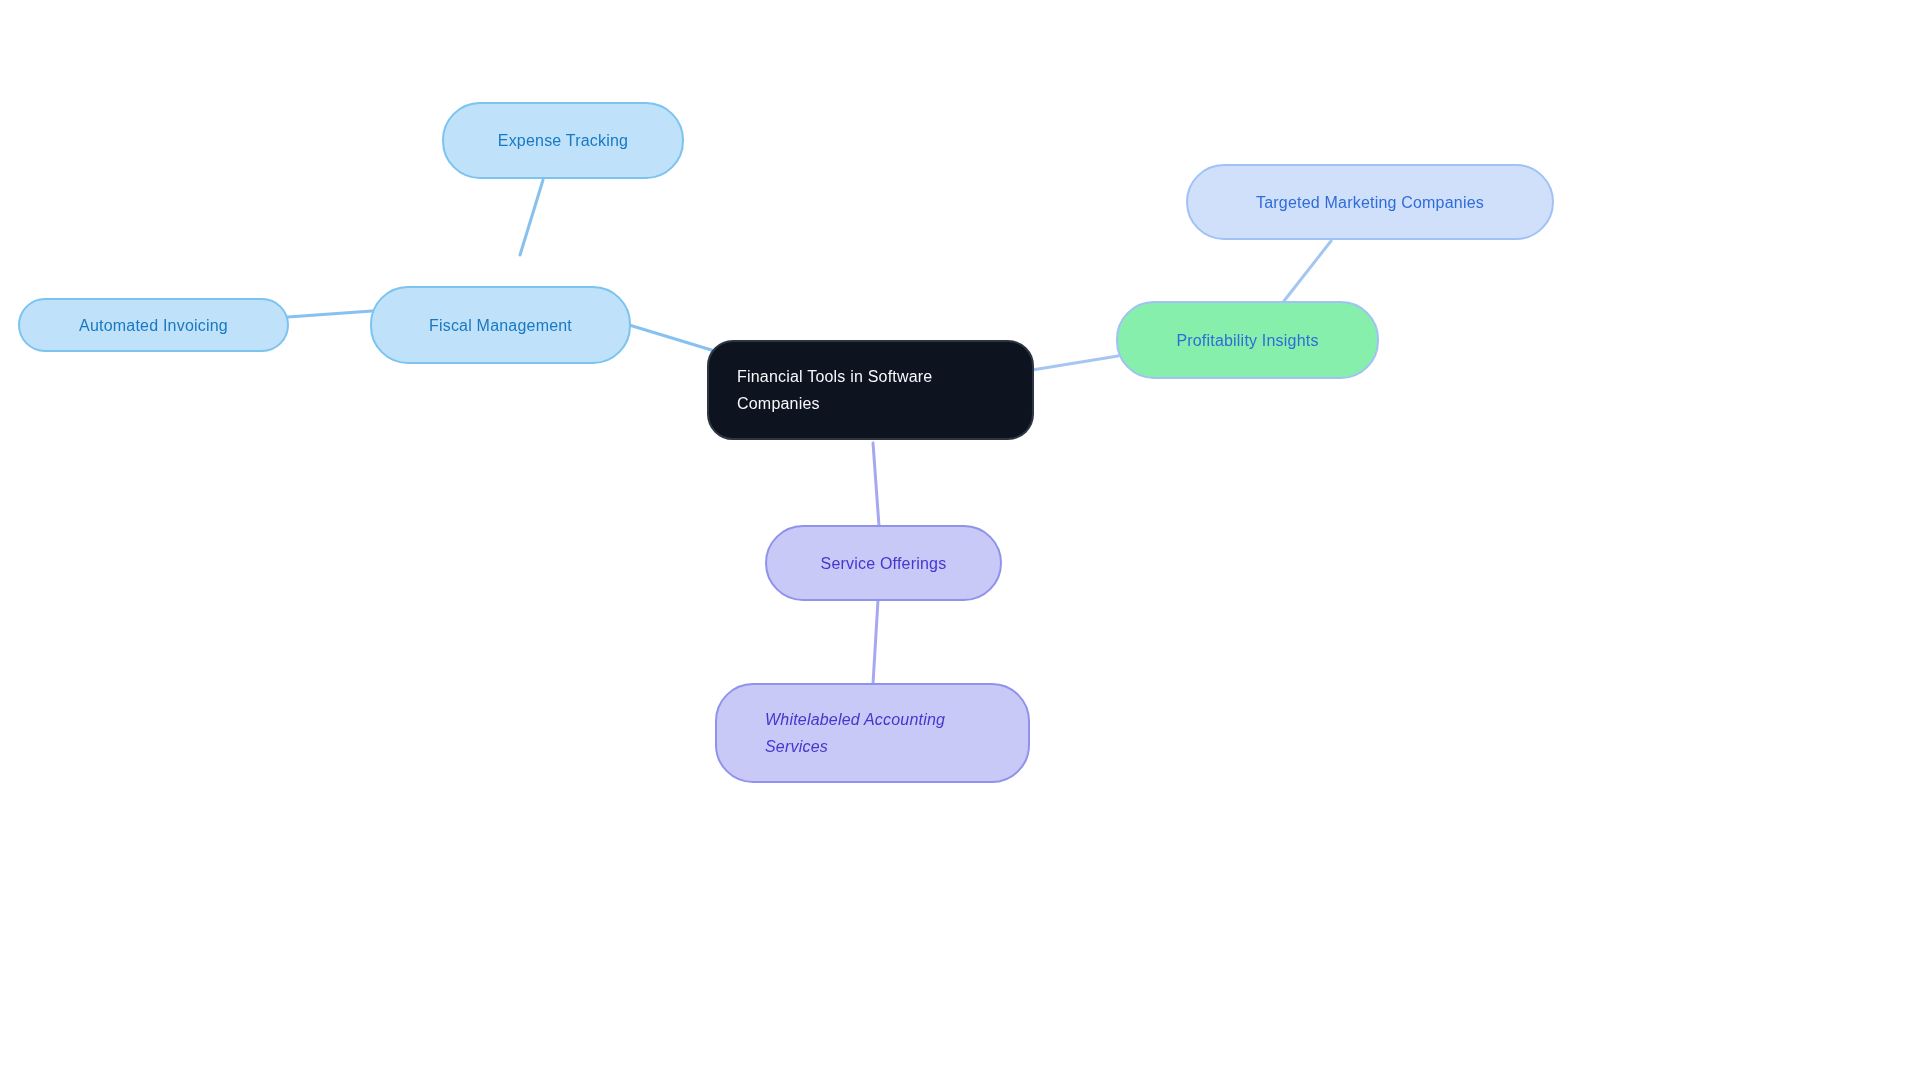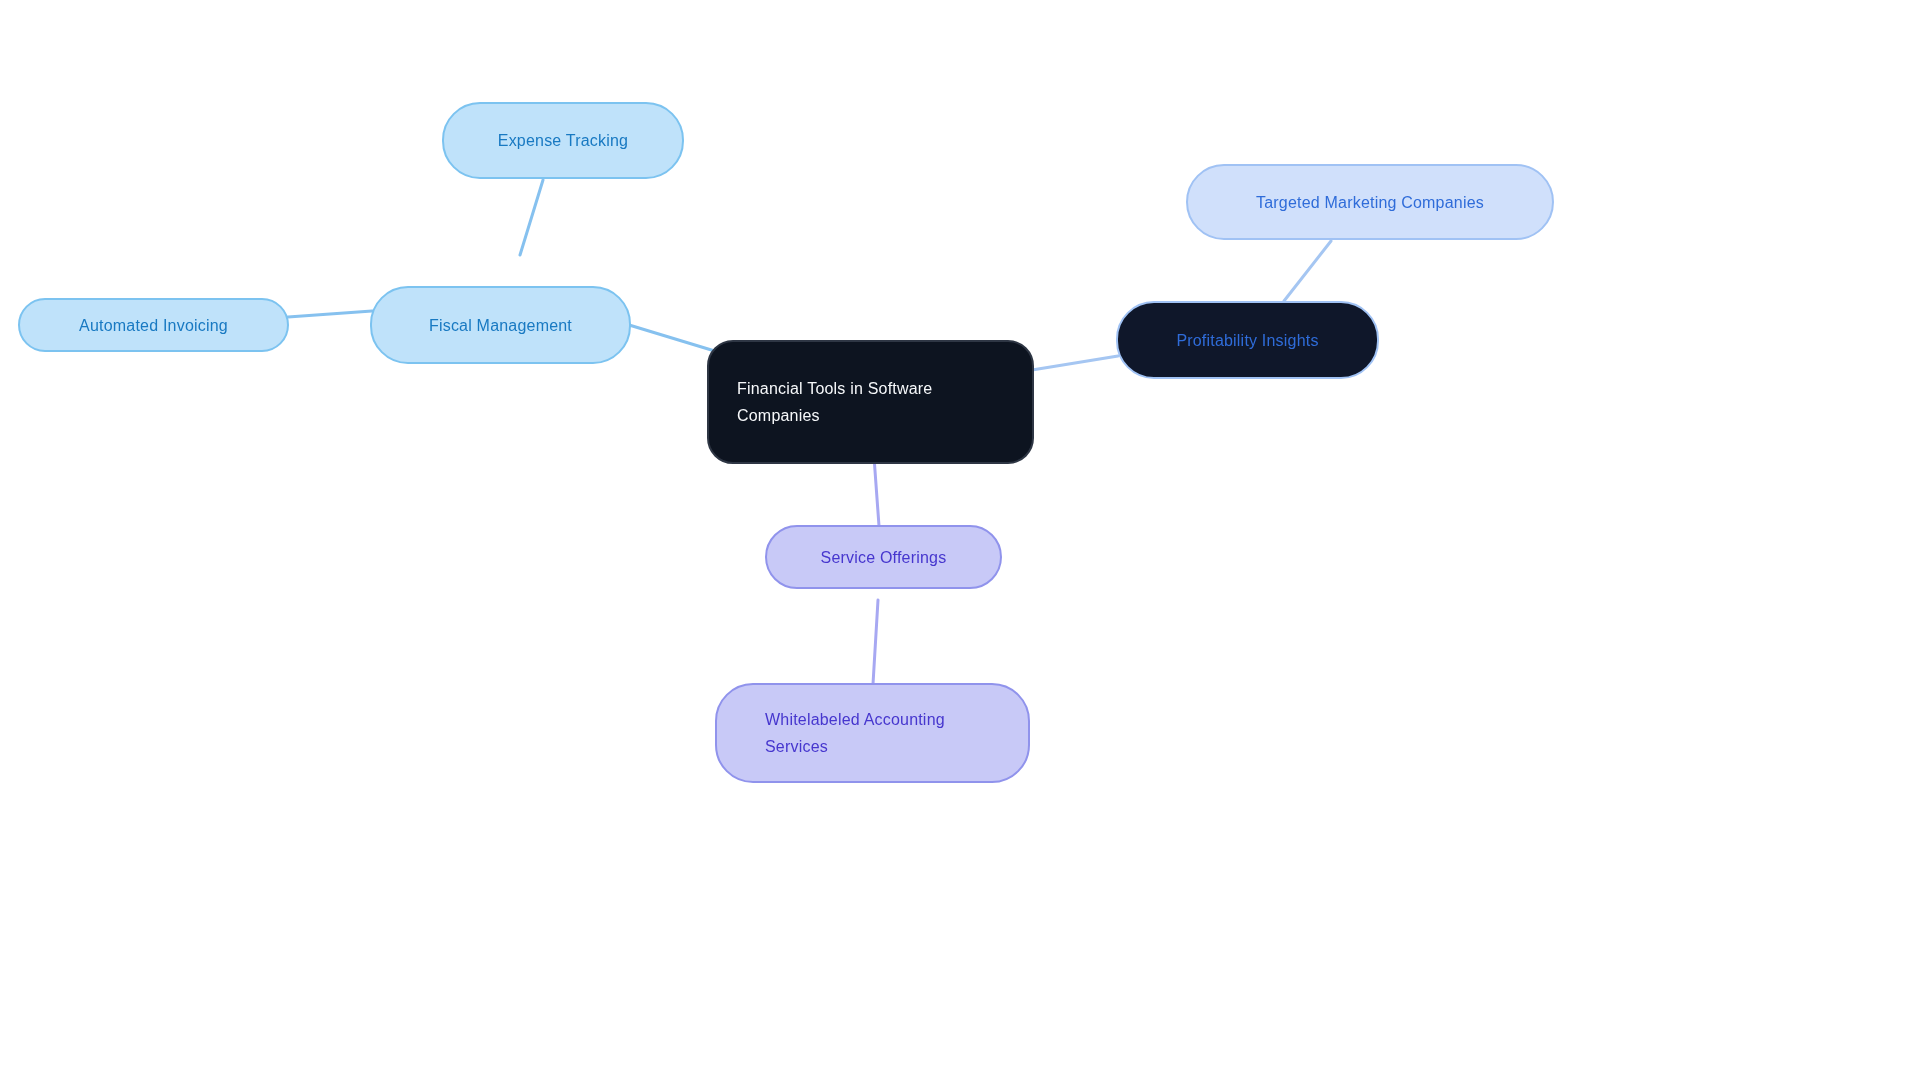--- a/index.html
+++ b/index.html
@@ -27,31 +27,31 @@
     justify-content: center;
     text-align: left;
     border: 2px solid transparent;
     border-radius: 38px;
     font-size: 16px;
     letter-spacing: 0.2px;
     line-height: 27px;
     cursor: default;
   }
   .node-root {
-    left: 707px; top: 340px; width: 327px; height: 124px;
+    left: 707px; top: 340px; width: 327px; height: 100px;
     border-radius: 26px;
     padding: 0 28px;
   }
   .node-fiscal        { left: 370px;  top: 254px; width: 261px; height: 78px; margin-top: 32px; }
   .node-expense       { left: 442px;  top: 102px; width: 242px; height: 77px; }
   .node-automated     { left: 18px;   top: 298px; width: 271px; height: 54px; }
   .node-profitability { left: 1116px; top: 301px; width: 263px; height: 78px; }
   .node-targeted      { left: 1186px; top: 164px; width: 368px; height: 76px; }
-  .node-service       { left: 765px;  top: 525px; width: 237px; height: 64px; }
-  .node-whitelabeled  { left: 715px;  top: 683px; width: 315px; height: 100px; padding: 0 48px; }
+  .node-service       { left: 765px;  top: 525px; width: 237px; height: 76px; }
+  .node-whitelabeled  { left: 715px;  top: 683px; width: 315px; height: 100px; padding: 0 48px; font-style: italic; }
 </style>
 </head>
 <body>
 
 <div class="canvas">
 
   <svg class="edges" viewBox="0 0 1920 1083" xmlns="http://www.w3.org/2000/svg">
     <line x1="543" y1="180" x2="520" y2="255" stroke-width="3" stroke-linecap="round" stroke="#86C1EF"></line>
     <line x1="288" y1="317" x2="372" y2="311" stroke-width="3" stroke-linecap="round" stroke="#86C1EF"></line>
     <line x1="616" y1="321" x2="718" y2="352" stroke-width="3" stroke-linecap="round" stroke="#86C1EF"></line>
@@ -70,21 +70,21 @@
   </div>
 
   <div class="node node-expense" style="background: rgb(191, 226, 250); border-color: rgb(124, 195, 240); color: rgb(24, 121, 194);">
     <span>Expense Tracking</span>
   </div>
 
   <div class="node node-automated" style="background: rgb(191, 226, 250); border-color: rgb(124, 195, 240); color: rgb(24, 121, 194);">
     <span>Automated Invoicing</span>
   </div>
 
-  <div class="node node-profitability" style="background: #0f172a; border-color: rgb(160, 194, 244); color: rgb(47, 108, 217);">
+  <div class="node node-profitability" style="background: #86efac; border-color: rgb(160, 194, 244); color: rgb(47, 108, 217);">
     <span>Profitability Insights</span>
   </div>
 
   <div class="node node-targeted" style="background: rgb(208, 224, 251); border-color: rgb(160, 194, 244); color: rgb(47, 108, 217);">
     <span>Targeted Marketing Companies</span>
   </div>
 
   <div class="node node-service" style="background: rgb(200, 201, 247); border-color: rgb(144, 147, 236); color: rgb(70, 54, 206);">
     <span>Service Offerings</span>
   </div>

